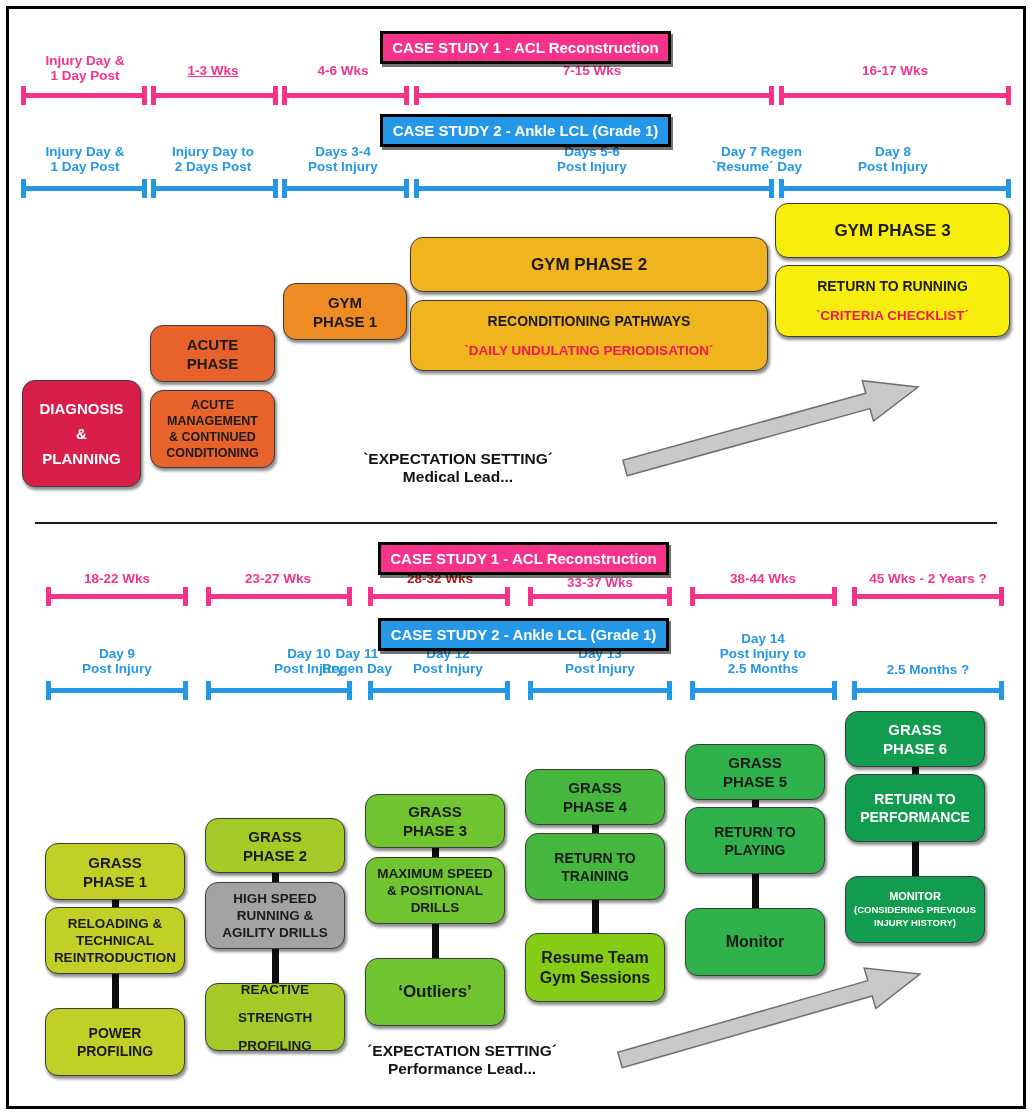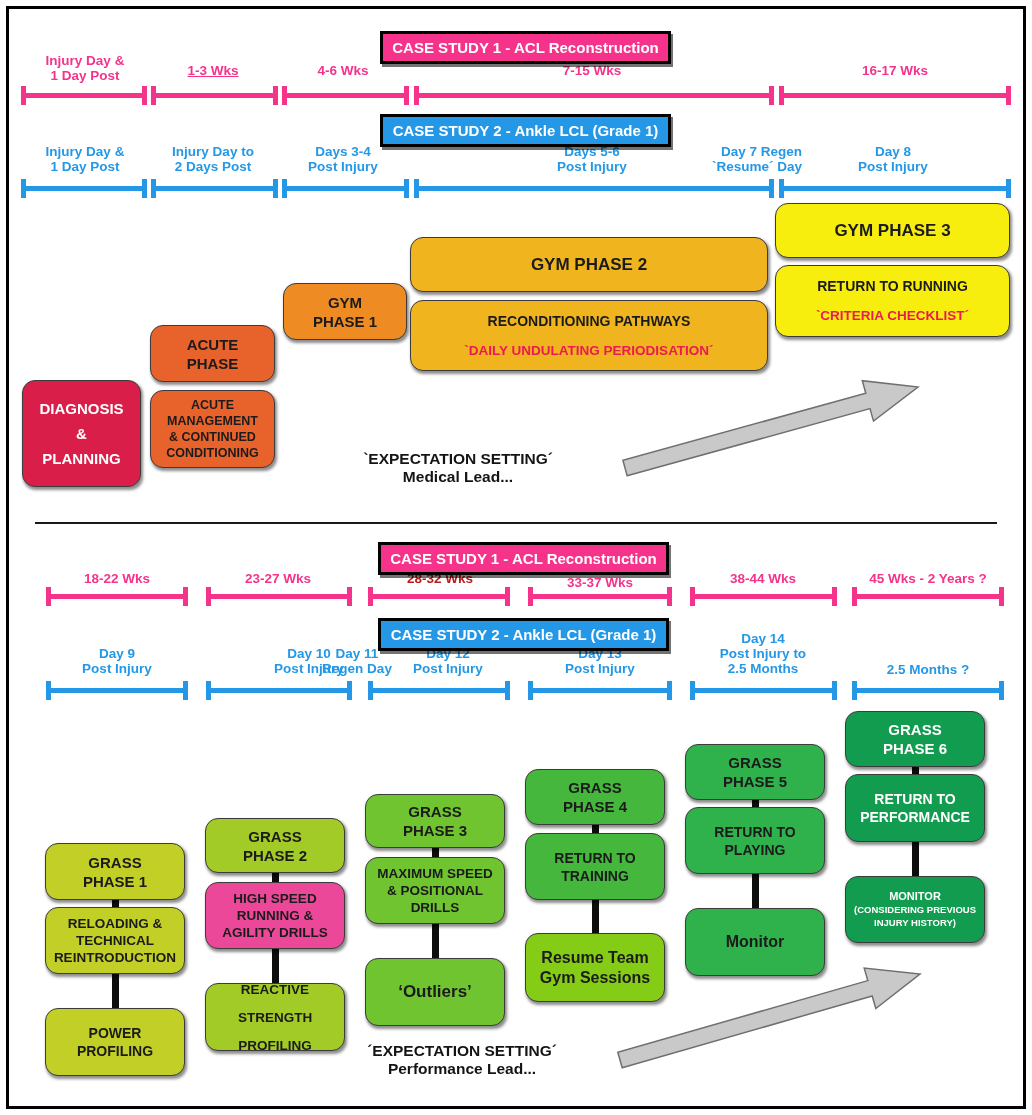--- a/index.html
+++ b/index.html
@@ -208,21 +208,21 @@
       <span>REINTRODUCTION</span>
     </div>
     <div class="bx" style="left: 45px; top: 1008px; width: 140px; height: 68px; background: rgb(194, 207, 38); font-size: 14px; line-height: 18px;">
       <span>POWER</span>
       <span>PROFILING</span>
     </div>
     <div class="bx" style="left: 205px; top: 818px; width: 140px; height: 55px; background: rgb(163, 203, 40); font-size: 15px; line-height: 19px;">
       <span>GRASS</span>
       <span>PHASE 2</span>
     </div>
-    <div class="bx" style="left: 205px; top: 882px; width: 140px; height: 67px; background: #ec4899; font-size: 13.5px; line-height: 17px;">
+    <div class="bx" style="left: 205px; top: 882px; width: 140px; height: 67px; background: #a3a3a3; font-size: 13.5px; line-height: 17px;">
       <span>HIGH SPEED</span>
       <span>RUNNING &amp;</span>
       <span>AGILITY DRILLS</span>
     </div>
     <div class="bx" style="left: 205px; top: 983px; width: 140px; height: 68px; background: rgb(163, 203, 40); font-size: 13.5px; line-height: 17px; gap: 11px;">
       <span>REACTIVE</span>
       <span>STRENGTH</span>
       <span>PROFILING</span>
     </div>
     <div class="bx" style="left: 365px; top: 794px; width: 140px; height: 54px; background: rgb(111, 196, 48); font-size: 15px; line-height: 19px;">

